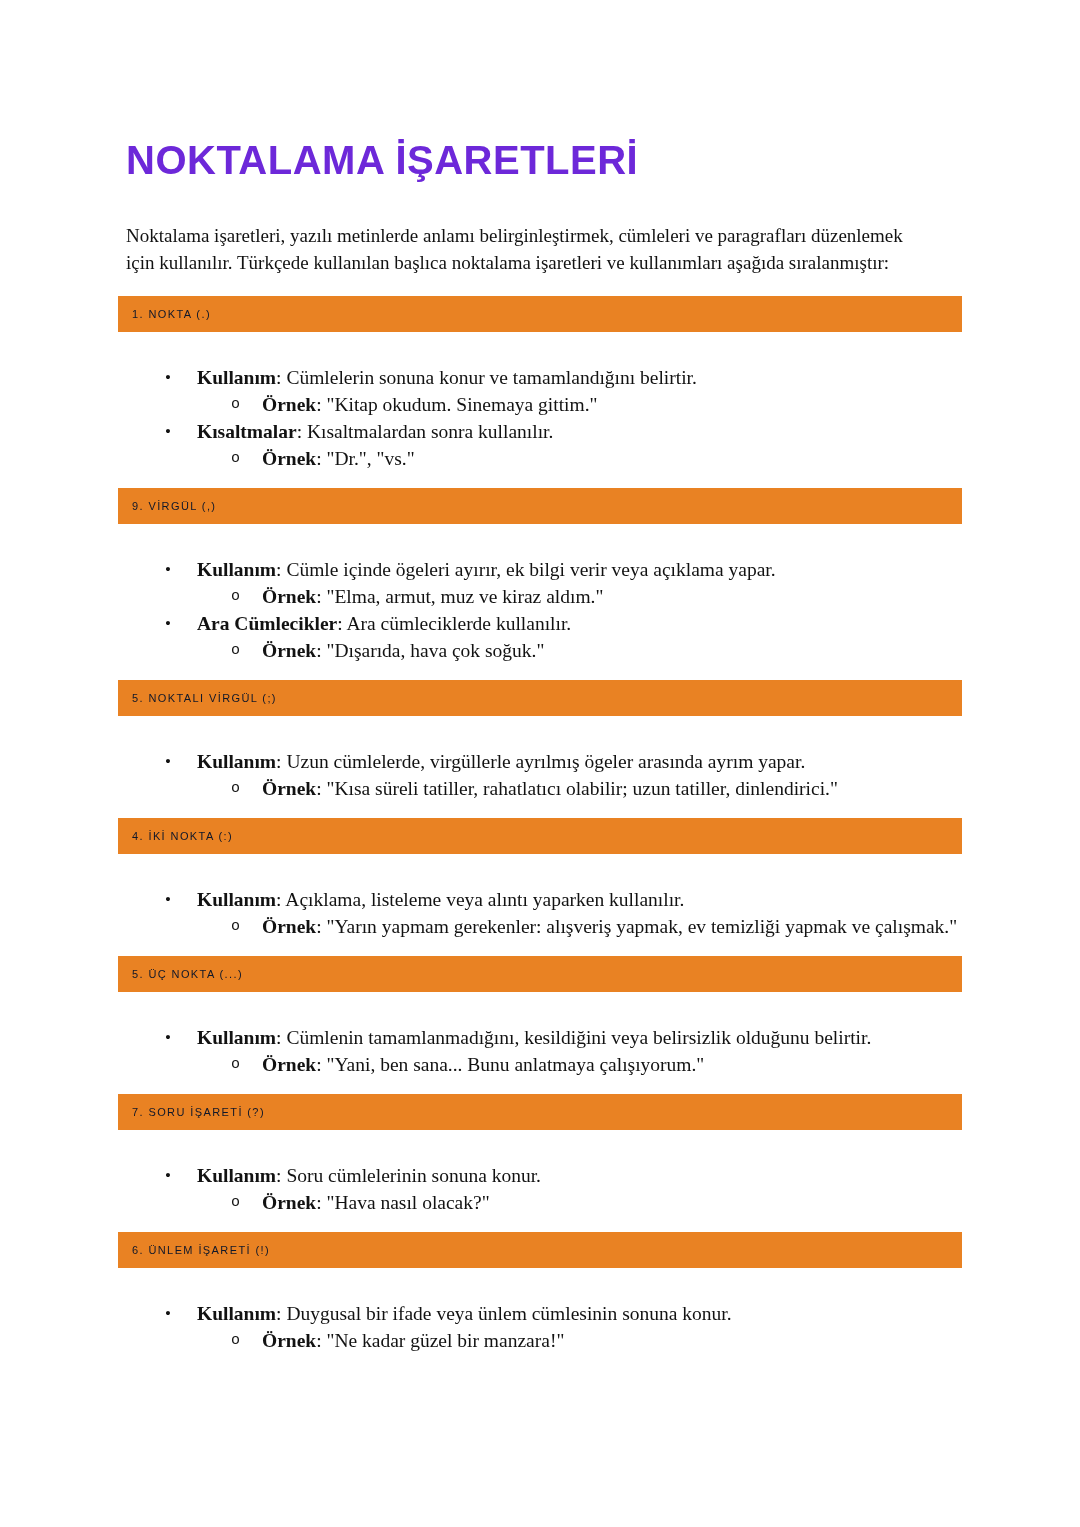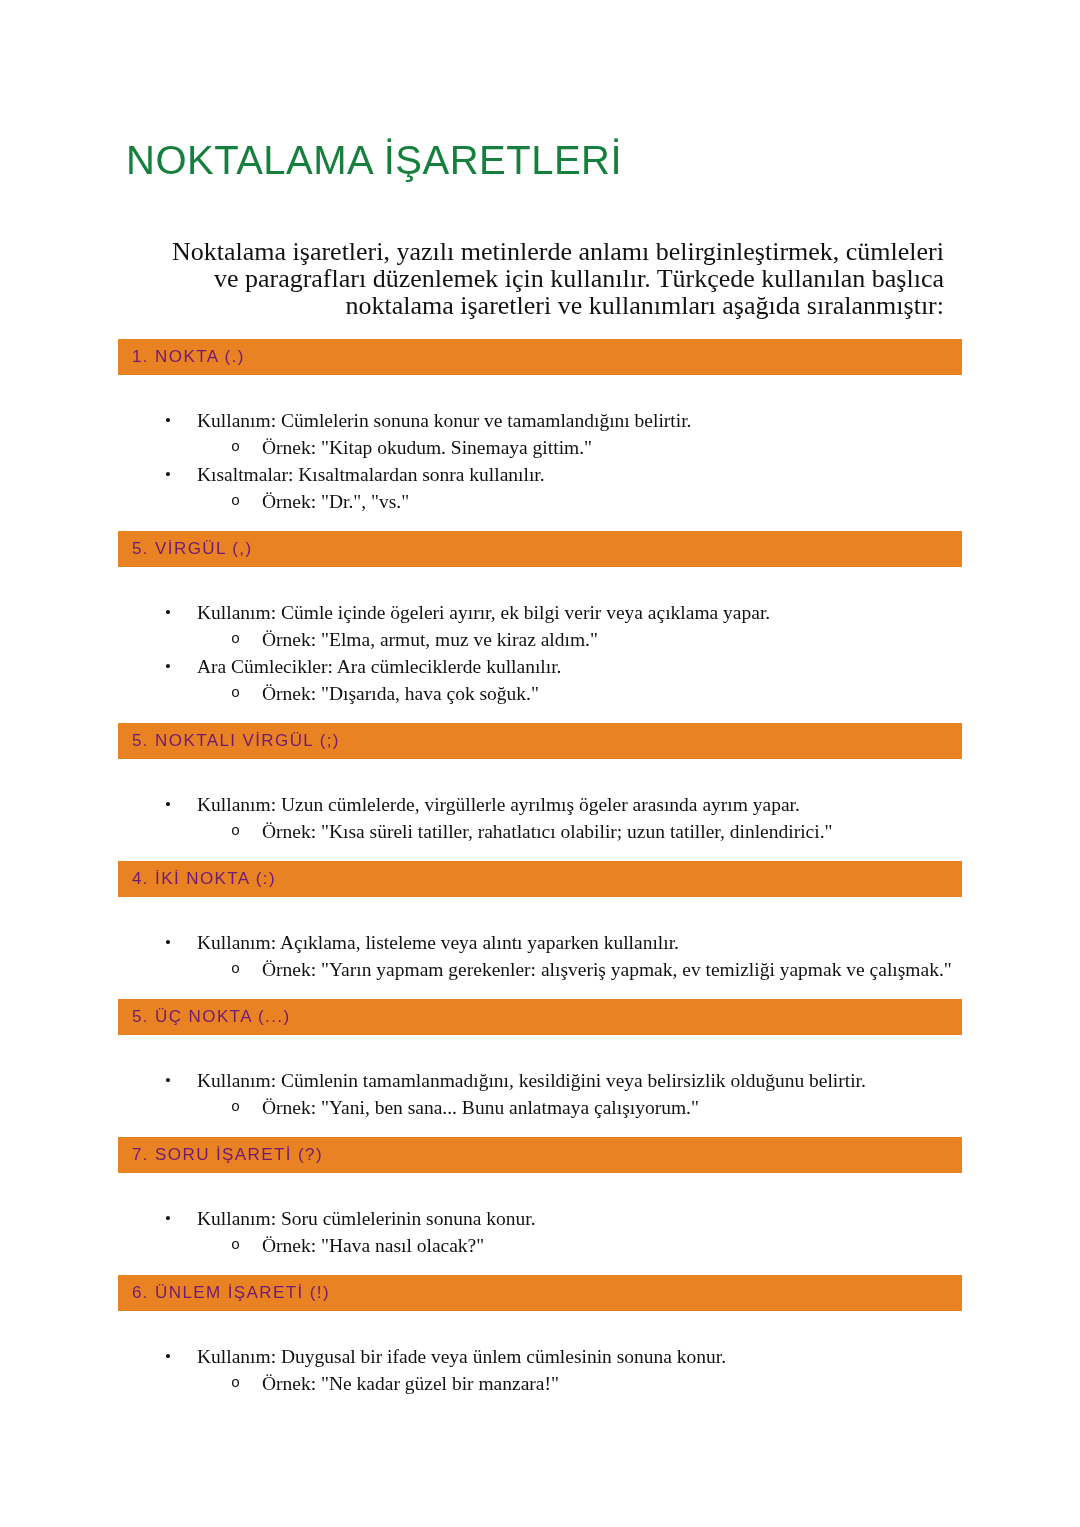--- a/index.html
+++ b/index.html
@@ -17,39 +17,38 @@
   .page {
     box-sizing: border-box;
     width: 1080px;
     min-height: 1527px;
     padding: 138px 118px 60px 118px;
     background: #ffffff;
   }
   .doc-title {
     font-family: "Liberation Sans", sans-serif;
     font-size: 40px;
-    font-weight: 400;
-    color: #15803d;
-    margin: 0 0 56px 8px;
+    font-weight: 700;
+    color: #6d28d9;
+    margin: 0 0 40px 8px;
     letter-spacing: 0.5px;
     line-height: 44px;
   }
   .intro {
-    font-size: 26px;
+    font-size: 19px;
     line-height: 27px;
     max-width: 802px;
-    margin: 0 0 20px 24px;
-    text-align: right;
+    margin: 0 0 20px 8px;
   }
   .section-bar {
     height: 36px;
     background: #E98223;
-    color: #701a75;
+    color: #0f172a;
     font-family: "Liberation Sans", sans-serif;
-    font-size: 17px;
+    font-size: 11px;
     letter-spacing: 1.4px;
     display: flex;
     align-items: center;
     padding-left: 14px;
   }
   ul.lvl1 {
     list-style: none;
     margin: 32px 0 16px 0;
     padding: 0;
     font-size: 19.5px;
@@ -69,21 +68,21 @@
     display: flex;
     padding-left: 113px;
   }
   .marker2 {
     flex: none;
     width: 31px;
     font-family: "Liberation Mono", monospace;
     font-size: 15px;
   }
   .li-text { flex: 1 1 auto; }
-  .li-text b { font-weight: normal; }
+  .li-text b { font-weight: bold; }
 </style>
 </head>
 <body>
 
 <div class="page">
   <h1 class="doc-title">NOKTALAMA İŞARETLERİ</h1>
   <p class="intro">Noktalama işaretleri, yazılı metinlerde anlamı belirginleştirmek, cümleleri ve paragrafları düzenlemek için kullanılır. Türkçede kullanılan başlıca noktalama işaretleri ve kullanımları aşağıda sıralanmıştır:</p>
   <div id="sections">
   <section>
     <div class="section-bar">1. NOKTA (.)</div>
@@ -105,21 +104,21 @@
             </div>
             <div class="row2">
               <span class="marker2">o</span>
               <span class="li-text"><b>Örnek</b>: "Dr.", "vs."</span>
             </div>
           </li>
         </ul>
   </section>
 
   <section>
-    <div class="section-bar">5. VİRGÜL (,)</div>
+    <div class="section-bar">9. VİRGÜL (,)</div>
     <ul class="lvl1">
           <li>
             <div class="row1">
               <span class="marker1">•</span>
               <span class="li-text"><b>Kullanım</b>: Cümle içinde ögeleri ayırır, ek bilgi verir veya açıklama yapar.</span>
             </div>
             <div class="row2">
               <span class="marker2">o</span>
               <span class="li-text"><b>Örnek</b>: "Elma, armut, muz ve kiraz aldım."</span>
             </div>

